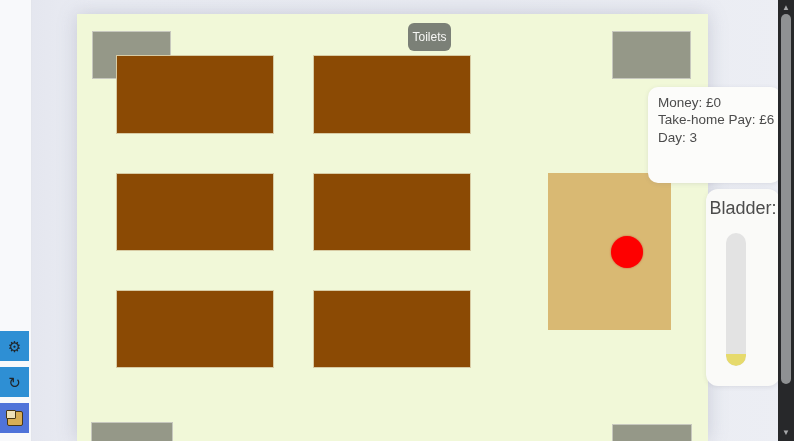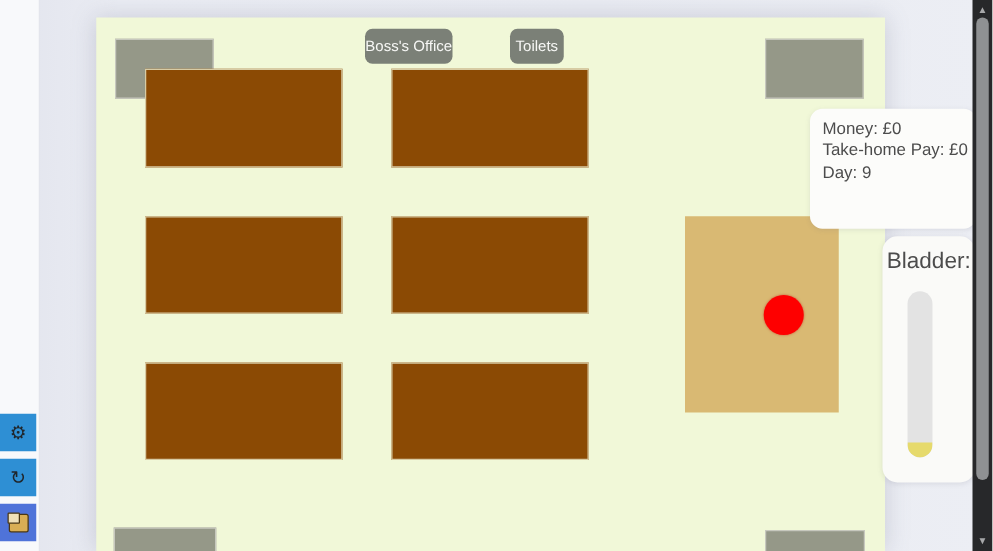--- a/index.html
+++ b/index.html
@@ -59,43 +59,42 @@
   </div>
   <div class="rail-btn b2">
     <span class="rail-glyph">↻</span>
   </div>
   <div class="rail-btn b3">
     <span class="pkg-icon"></span>
   </div>
 </div>
 
 <div class="game-area">
-  <div class="room-label boss">Boss's Office</div>
   <div class="room-label toilets">Toilets</div>
 
   <div class="grey-zone tl"></div>
   <div class="grey-zone tr"></div>
   <div class="grey-zone bl"></div>
   <div class="grey-zone br"></div>
 
   <div class="desk d1"></div>
   <div class="desk d2"></div>
   <div class="desk d3"></div>
   <div class="desk d4"></div>
   <div class="desk d5"></div>
   <div class="desk d6"></div>
 
   <div class="rug"></div>
   <div class="player"></div>
 </div>
 
 <div class="stats-panel">
   <div class="stat-line">Money: £0</div>
-  <div class="stat-line">Take-home Pay: £0</div>
-  <div class="stat-line">Day: 9</div>
+  <div class="stat-line">Take-home Pay: £6</div>
+  <div class="stat-line">Day: 3</div>
 </div>
 
 <div class="bladder-panel">
   <div class="bladder-label">Bladder:</div>
   <div class="bladder-bar">
     <div class="bladder-fill"></div>
   </div>
 </div>
 
 <div class="scrollbar">

